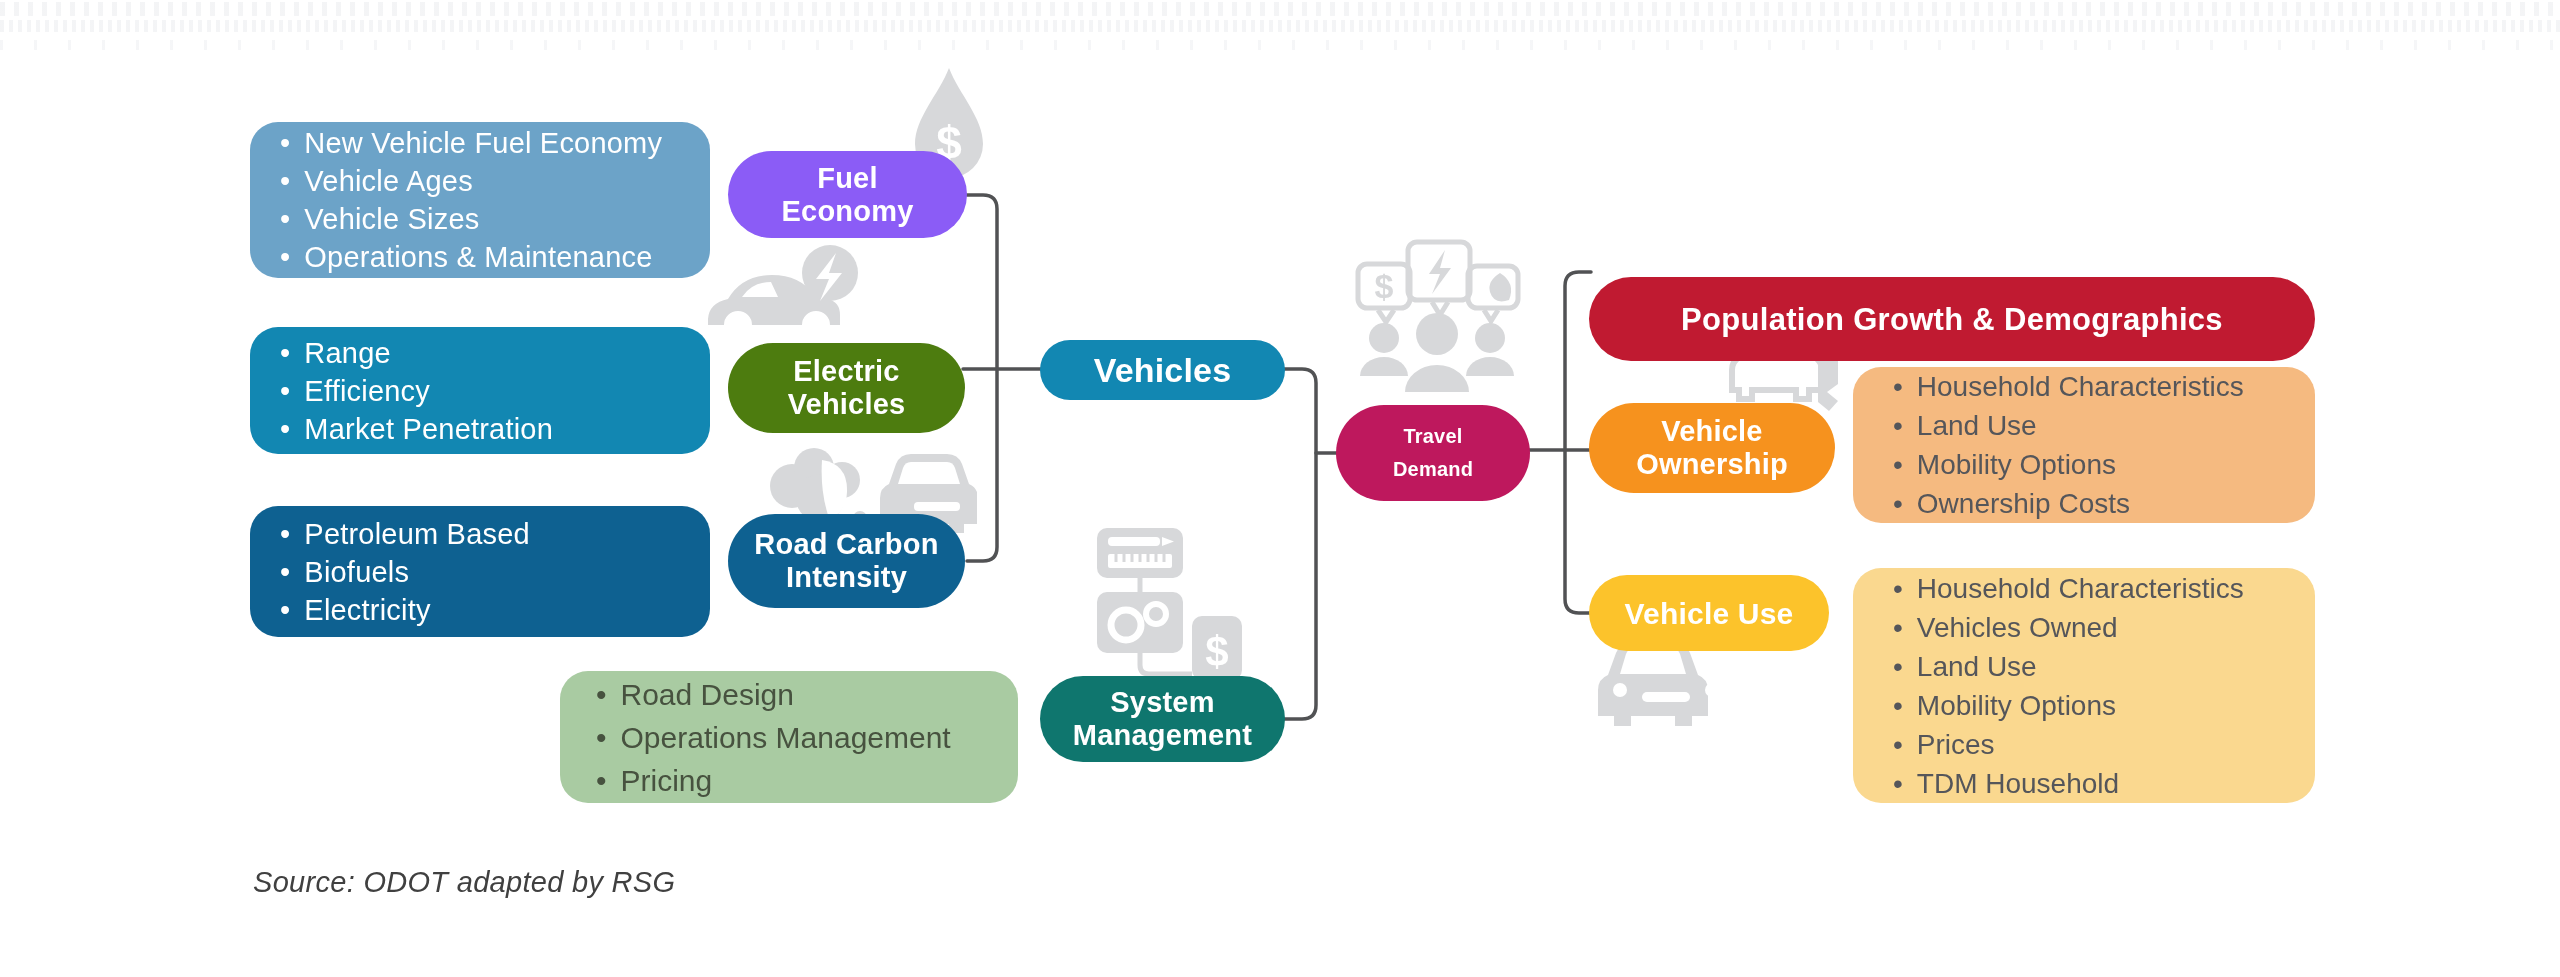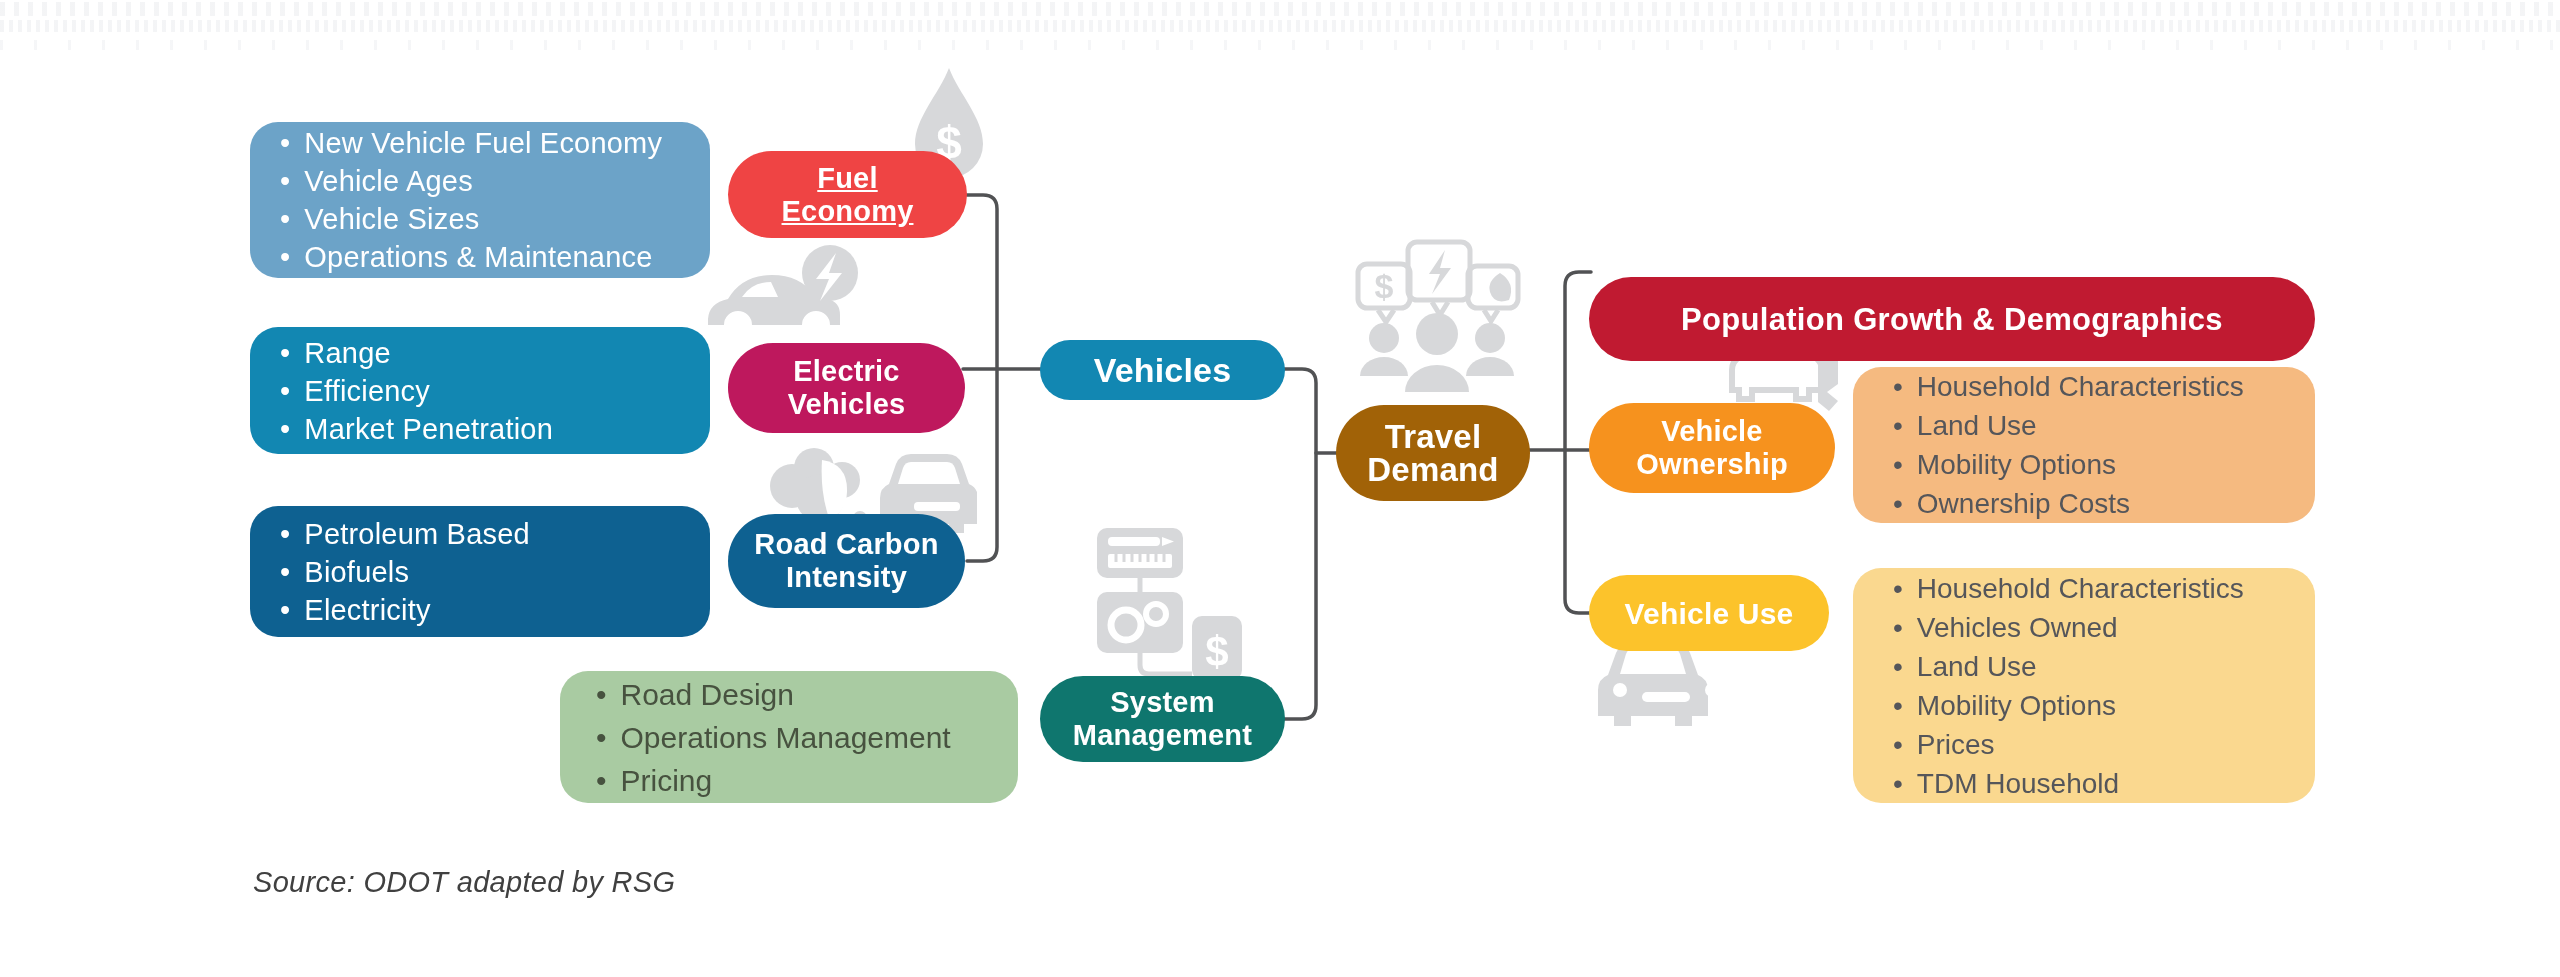--- a/index.html
+++ b/index.html
@@ -236,32 +236,32 @@
       <div class="row">
         <span class="dot">•</span>
         <span>Prices</span>
       </div>
       <div class="row">
         <span class="dot">•</span>
         <span>TDM Household</span>
       </div>
     </div>
 
-  <div class="node pill" style="left: 728px; top: 151px; width: 239px; height: 87px; background-color: #ef4444; text-decoration: underline;">Fuel
+  <div class="node pill" style="left: 728px; top: 151px; width: 239px; height: 87px; background-color: #8b5cf6;">Fuel
 Economy</div>
 
-  <div class="node pill" style="left: 728px; top: 343px; width: 237px; height: 90px; background-color: #be185d;">Electric
+  <div class="node pill" style="left: 728px; top: 343px; width: 237px; height: 90px; background-color: #4d7c0f;">Electric
 Vehicles</div>
 
   <div class="node pill" style="left: 728px; top: 514px; width: 237px; height: 94px; background-color: rgb(14, 97, 145);">Road Carbon
 Intensity</div>
 
   <div class="node pill single" style="left: 1040px; top: 340px; width: 245px; height: 60px; background-color: rgb(18, 135, 178);">Vehicles</div>
 
-  <div class="node pill" style="left: 1336px; top: 405px; width: 194px; height: 96px; font-size: 33px; background-color: #a16207;">Travel
+  <div class="node pill" style="left: 1336px; top: 405px; width: 194px; height: 96px; font-size: 20px; background-color: #be185d;">Travel
 Demand</div>
 
   <div class="node pill" style="left: 1040px; top: 676px; width: 245px; height: 86px; background-color: #0f766e;">System
 Management</div>
 
   <div class="node pill banner" style="left: 1589px; top: 230px; width: 726px; height: 84px; background-color: rgb(192, 26, 49); margin-top: 47px;">Population Growth &amp; Demographics</div>
 
   <div class="node pill" style="left: 1589px; top: 403px; width: 246px; height: 90px; background-color: rgb(246, 146, 30);">Vehicle
 Ownership</div>
 

